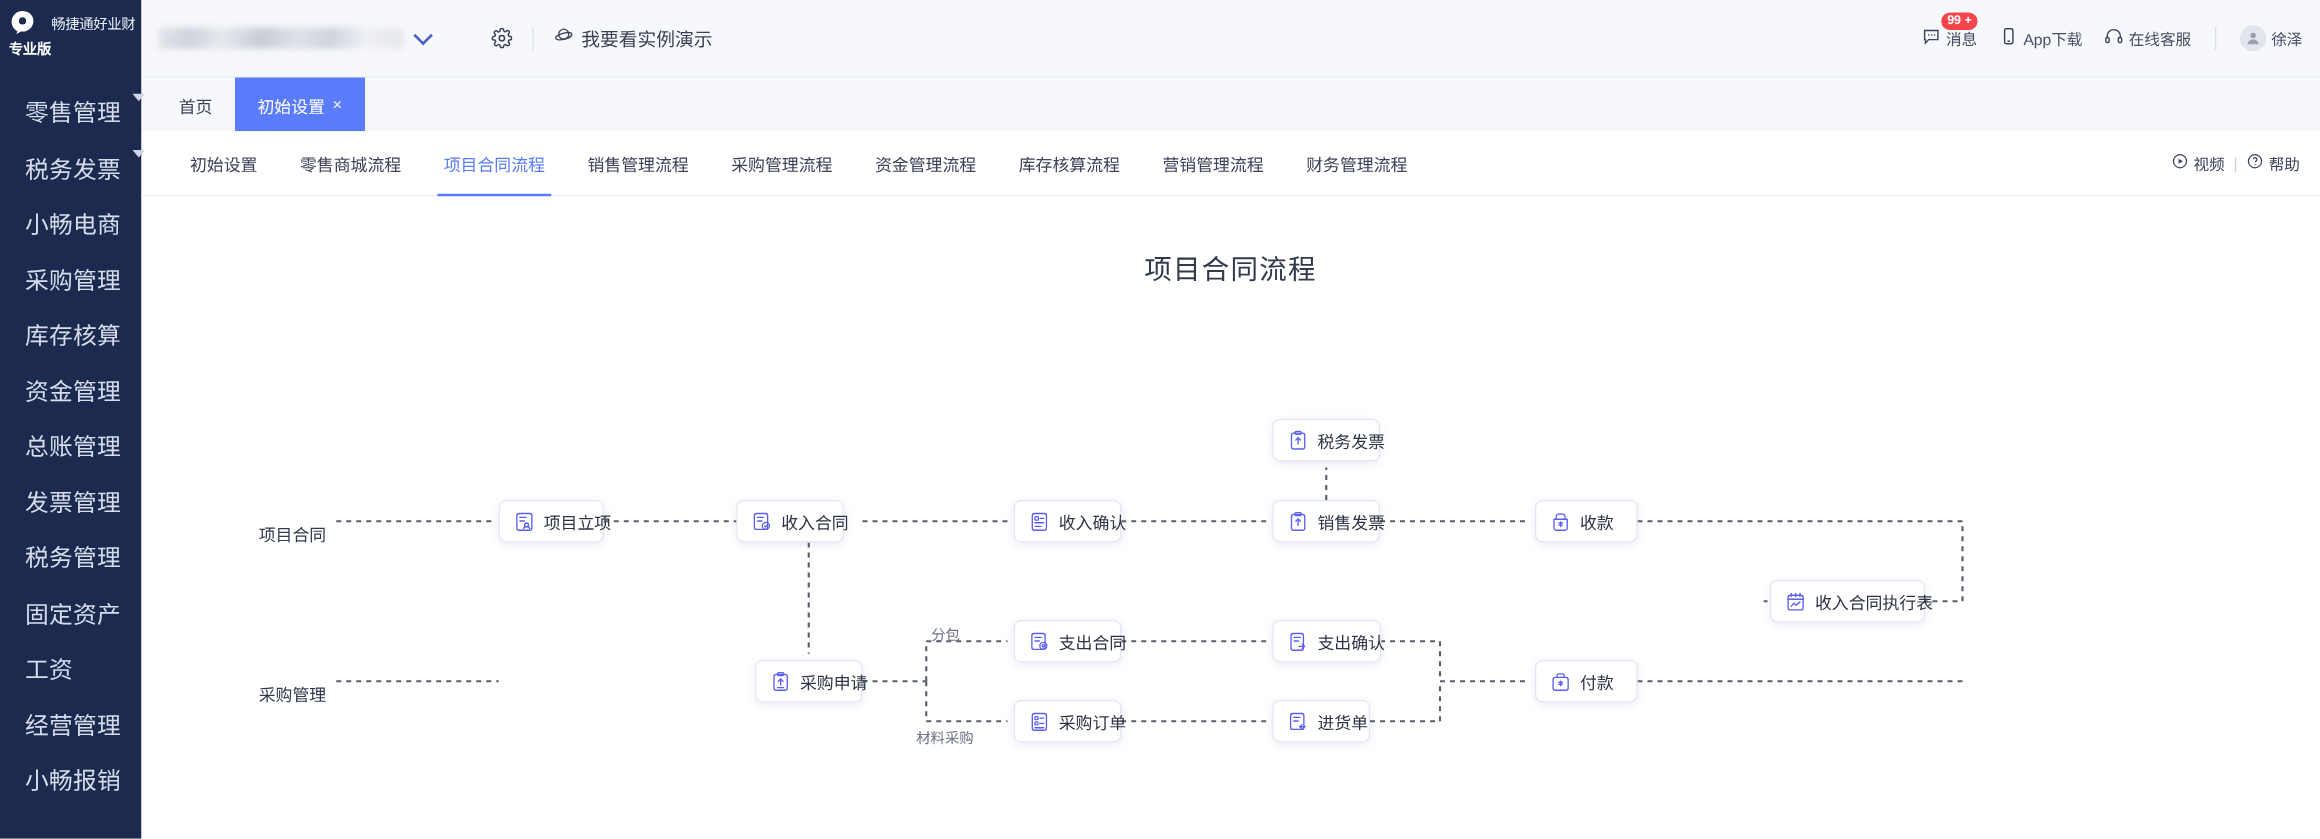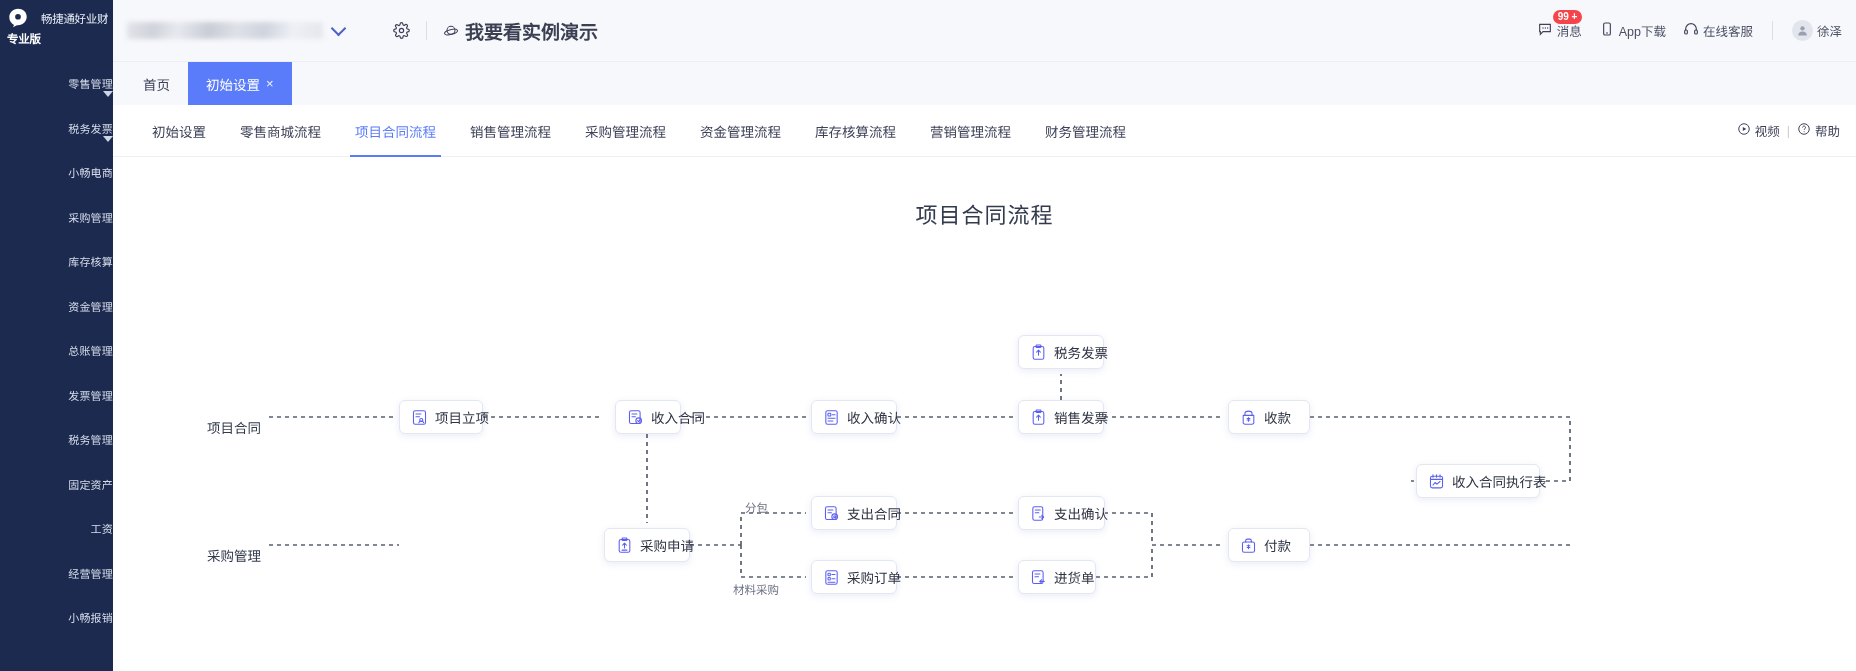--- a/index.html
+++ b/index.html
@@ -19,23 +19,23 @@
   .brand-row { display: flex; align-items: center; gap: 12px; }
   .brand-logo { width: 22px; height: 22px; flex: 0 0 22px; position: relative; }
   .brand-logo svg { display: block; }
   .brand-name { color: #e9edf6; font-size: 11.5px; letter-spacing: -0.3px; white-space: nowrap; }
   .brand-sub {
     color: #ffffff; font-size: 11.5px; font-weight: bold;
     position: absolute; left: 7px; top: 30px; letter-spacing: -0.2px;
   }
   .nav { flex: 1 1 auto; padding-top: 13px; }
   .nav-item {
-    height: 44.5px; display: flex; align-items: flex-end;
-    padding-left: 20px; color: #d6dceb; font-size: 11px;
-    letter-spacing: 0.2px; cursor: pointer; white-space: nowrap; flex-direction: column;
+    height: 44.5px; display: flex; align-items: flex-start;
+    padding-left: 20px; color: #d6dceb; font-size: 19px;
+    letter-spacing: 0.2px; cursor: pointer; white-space: nowrap;
   }
   .caret {
     width: 0; height: 0; margin-left: 9px;
     border-left: 5px solid transparent; border-right: 5px solid transparent;
     border-top: 6px solid #cdd5e6;
   }
 
   
   .pane { flex: 1 1 auto; display: flex; flex-direction: column; min-width: 0; background: #f7f8fc; }
 
@@ -51,21 +51,21 @@
     background: linear-gradient(100deg,#e2e4ea 0%,#cfd2da 14%,#e7e9ef 26%,#c9ccd6 42%,#dfe1e8 56%,#cfd3dd 70%,#eef0f5 84%,#e4e6ec 100%);
     filter: blur(2.4px);
   }
   .chev-down {
     width: 11px; height: 11px; border-right: 2px solid #4a61c8;
     border-bottom: 2px solid #4a61c8; transform: rotate(45deg);
     margin-left: 10px; margin-top: -4px;
   }
   .gear { margin-left: 22px; cursor: pointer; display: flex; }
   .vsep { width: 1px; height: 19px; background: #dcdfe8; margin: 0 16px; }
-  .demo-link { display: flex; align-items: flex-end; gap: 6px; color: #3a3f52; font-size: 19px; cursor: pointer; font-weight: bold; }
+  .demo-link { display: flex; align-items: flex-start; gap: 6px; color: #3a3f52; font-size: 15px; cursor: pointer; }
   .topbar-spacer { flex: 1 1 auto; }
   .tb-right { display: flex; align-items: center; gap: 17px; }
   .tb-item { display: flex; align-items: center; gap: 4px; color: #4a4f63; font-size: 12.5px; cursor: pointer; position: relative; white-space: nowrap; }
   .badge {
     position: absolute; left: 16px; top: -11px;
     background: #f5454a; color: #fff; font-size: 10px; font-weight: bold;
     border-radius: 9px; padding: 1px 5px; line-height: 12px; white-space: nowrap;
   }
   .avatar {
     width: 21px; height: 21px; border-radius: 50%; background: #e3e5ec;
@@ -372,21 +372,21 @@
                 <svg width="17" height="17" viewBox="0 0 24 24" fill="none" stroke="#5b5ff0" stroke-width="1.5" stroke-linecap="round" stroke-linejoin="round">
                   <rect x="3.5" y="2.5" width="17" height="19" rx="2.5"></rect>
                   <line x1="7" y1="7" x2="14" y2="7"></line>
                   <line x1="7" y1="11" x2="12" y2="11"></line>
                   <circle cx="14.5" cy="15.5" r="2.2"></circle>
                   <path d="M11 19.5c.4-1.6 1.8-2.4 3.5-2.4s3.1.8 3.5 2.4"></path>
                 </svg>
               </span>
               <span class="node-label">项目立项</span>
             </div>
-            <div class="node" style="left: 502px; top: 243px; width: 66px;">
+            <div class="node" style="left: 476px; top: 243px; width: 86px;">
               <span class="node-icon">
                 <svg width="17" height="17" viewBox="0 0 24 24" fill="none" stroke="#5b5ff0" stroke-width="1.5" stroke-linecap="round" stroke-linejoin="round">
                   <rect x="3.5" y="2.5" width="15" height="18" rx="2.5"></rect>
                   <line x1="7" y1="7" x2="14" y2="7"></line>
                   <line x1="7" y1="11" x2="12" y2="11"></line>
                   <circle cx="16.5" cy="16.5" r="4"></circle>
                   <path d="M15 16.5l1.2 1.2 2.1-2.3"></path>
                 </svg>
               </span>
               <span class="node-label">收入合同</span>

